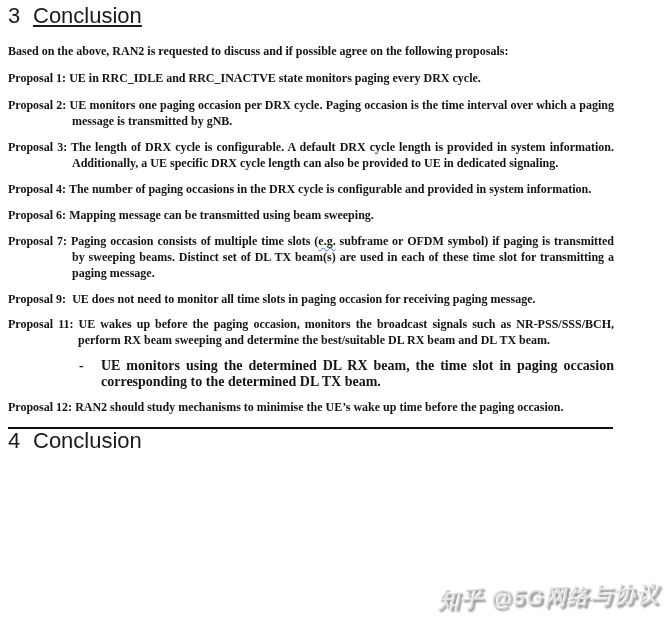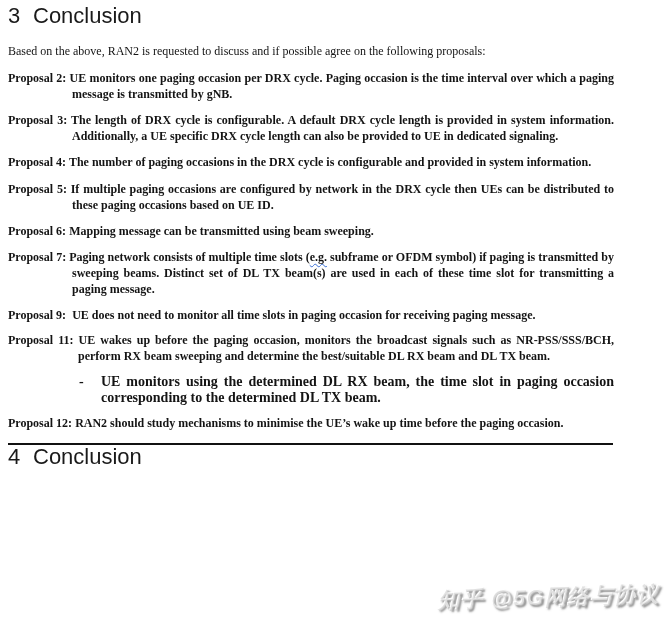--- a/index.html
+++ b/index.html
@@ -16,28 +16,28 @@
     width: 606px;
   }
   h1.sec-head, h2.sec-head {
     font-family: "Liberation Sans", "DejaVu Sans", sans-serif;
     font-weight: 400;
     font-size: 22px;
     line-height: 26px;
     color: #1a1a1a;
     white-space: nowrap;
   }
-  h1.sec-head { margin-top: 3px; }
+  h1.sec-head { margin-top: 3px; text-decoration: underline; }
   h2.sec-head { margin-top: 2px; line-height: 20px; }
   .hnum { display: inline-block; width: 25px; }
   .intro {
     margin-top: 14px;
     font-size: 12px;
     line-height: 16px;
-    font-weight: 400;
+    font-weight: 700;
   }
   p.prop {
     font-size: 12px;
     line-height: 16px;
     font-weight: 700;
     text-align: justify;
     margin-top: 10px;
     padding-left: 64px;
     text-indent: -64px;
   }
@@ -87,32 +87,32 @@
 </style>
 </head>
 <body>
 
 <div class="doc">
 
   <h1 class="sec-head"><span class="hnum">3</span><span>Conclusion</span></h1>
 
   <p class="intro">Based on the above, RAN2 is requested to discuss and if possible agree on the following proposals:</p>
 
+  <p class="prop mt11"><span>Proposal 1:</span> <span>UE in RRC_IDLE and RRC_INACTVE state monitors paging every DRX cycle.</span></p>
 
   <p class="prop mt11"><span>Proposal 2:</span> <span>UE monitors one paging occasion per DRX cycle. Paging occasion is the time interval over which a paging message is transmitted by gNB.</span></p>
 
   <p class="prop"><span>Proposal 3:</span> <span>The length of DRX cycle is configurable. A default DRX cycle length is provided in system information. Additionally, a UE specific DRX cycle length can also be provided to UE in dedicated signaling.</span></p>
 
   <p class="prop"><span>Proposal 4:</span> <span>The number of paging occasions in the DRX cycle is configurable and provided in system information.</span></p>
 
-  <p class="prop mt11"><span>Proposal 5:</span> <span>If multiple paging occasions are configured by network in the DRX cycle then UEs can be distributed to these paging occasions based on UE ID.</span></p>
 
   <p class="prop"><span>Proposal 6:</span> <span>Mapping message can be transmitted using beam sweeping.</span></p>
 
-  <p class="prop"><span>Proposal 7:</span> <span>Paging network consists of multiple time slots (</span><span class="wavy">e.g.</span><span> subframe or OFDM symbol) if paging is transmitted by sweeping beams. Distinct set of DL TX beam(s) are used in each of these time slot for transmitting a paging message.</span></p>
+  <p class="prop"><span>Proposal 7:</span> <span>Paging occasion consists of multiple time slots (</span><span class="wavy">e.g.</span><span> subframe or OFDM symbol) if paging is transmitted by sweeping beams. Distinct set of DL TX beam(s) are used in each of these time slot for transmitting a paging message.</span></p>
 
 
   <p class="prop"><span>Proposal 9:</span>&nbsp; <span>UE does not need to monitor all time slots in paging occasion for receiving paging message.</span></p>
 
 
   <p class="prop wide"><span>Proposal 11:</span> <span>UE wakes up before the paging occasion, monitors the broadcast signals such as NR-PSS/SSS/BCH, perform RX beam sweeping and determine the best/suitable DL RX beam and DL TX beam.</span></p>
 
   <p class="sub"><span class="dash">-</span><span>UE monitors using the determined DL RX beam, the time slot in paging occasion corresponding to the determined DL TX beam.</span></p>
 
   <p class="prop wide"><span>Proposal 12:</span> <span>RAN2 should study mechanisms to minimise the UE’s wake up time before the paging occasion.</span></p>

